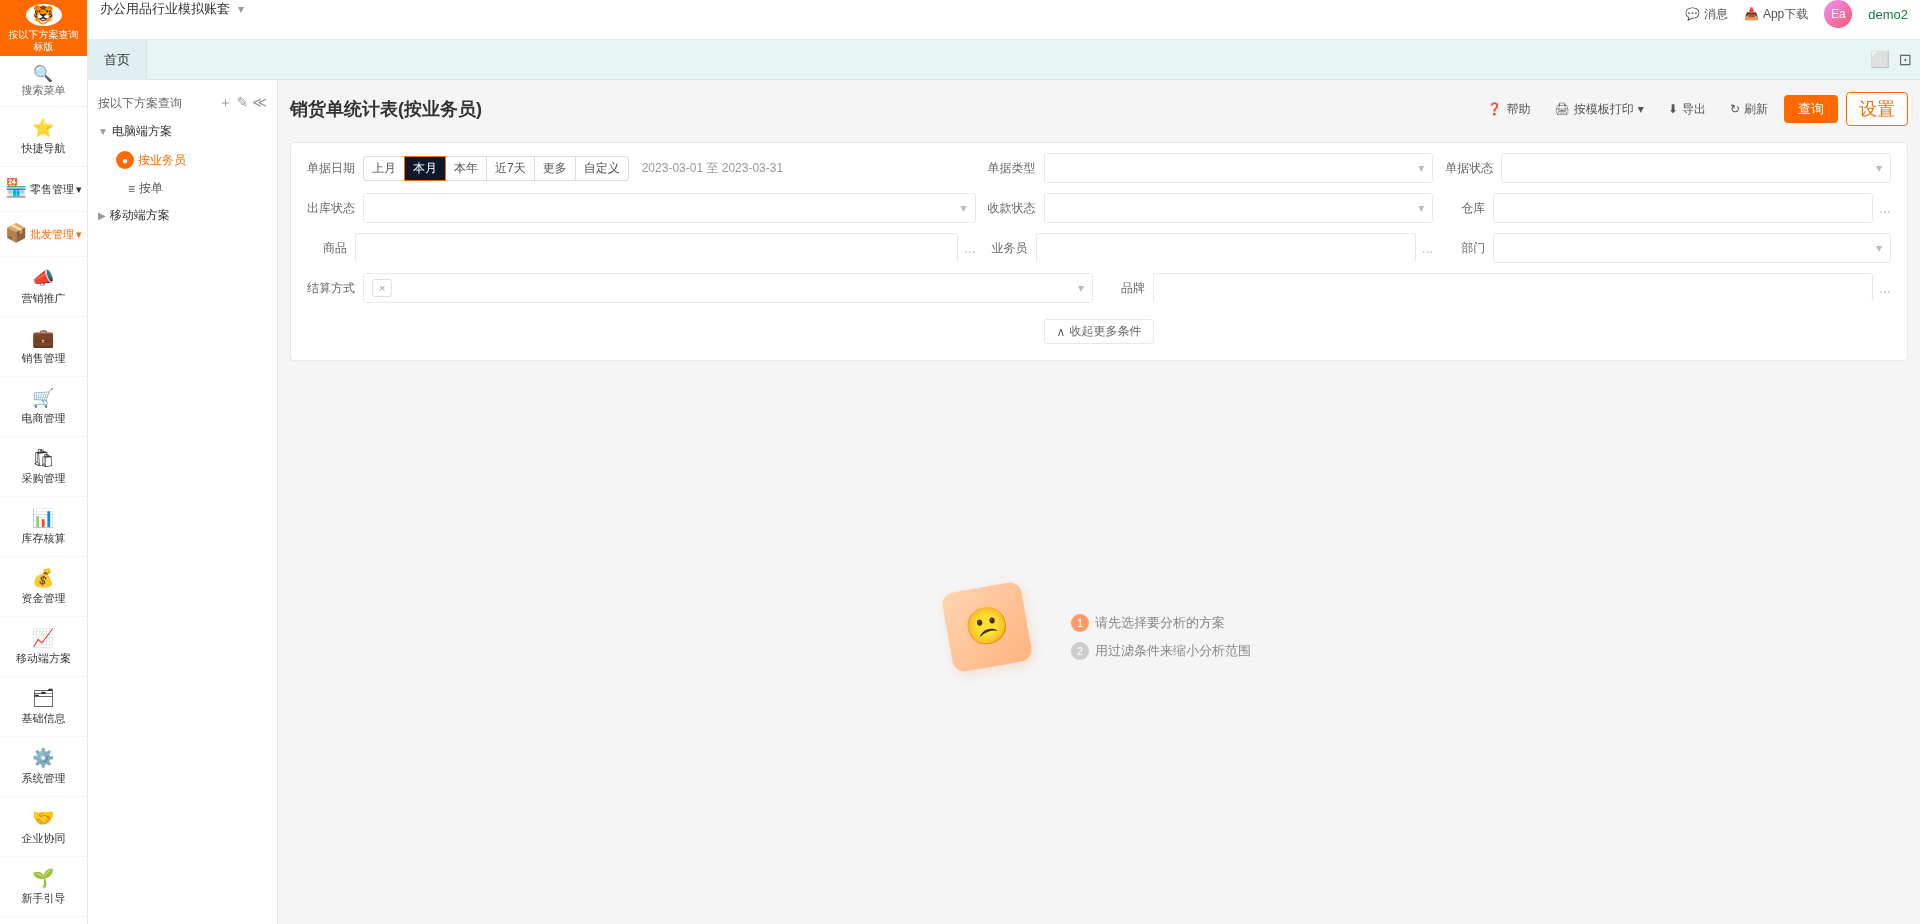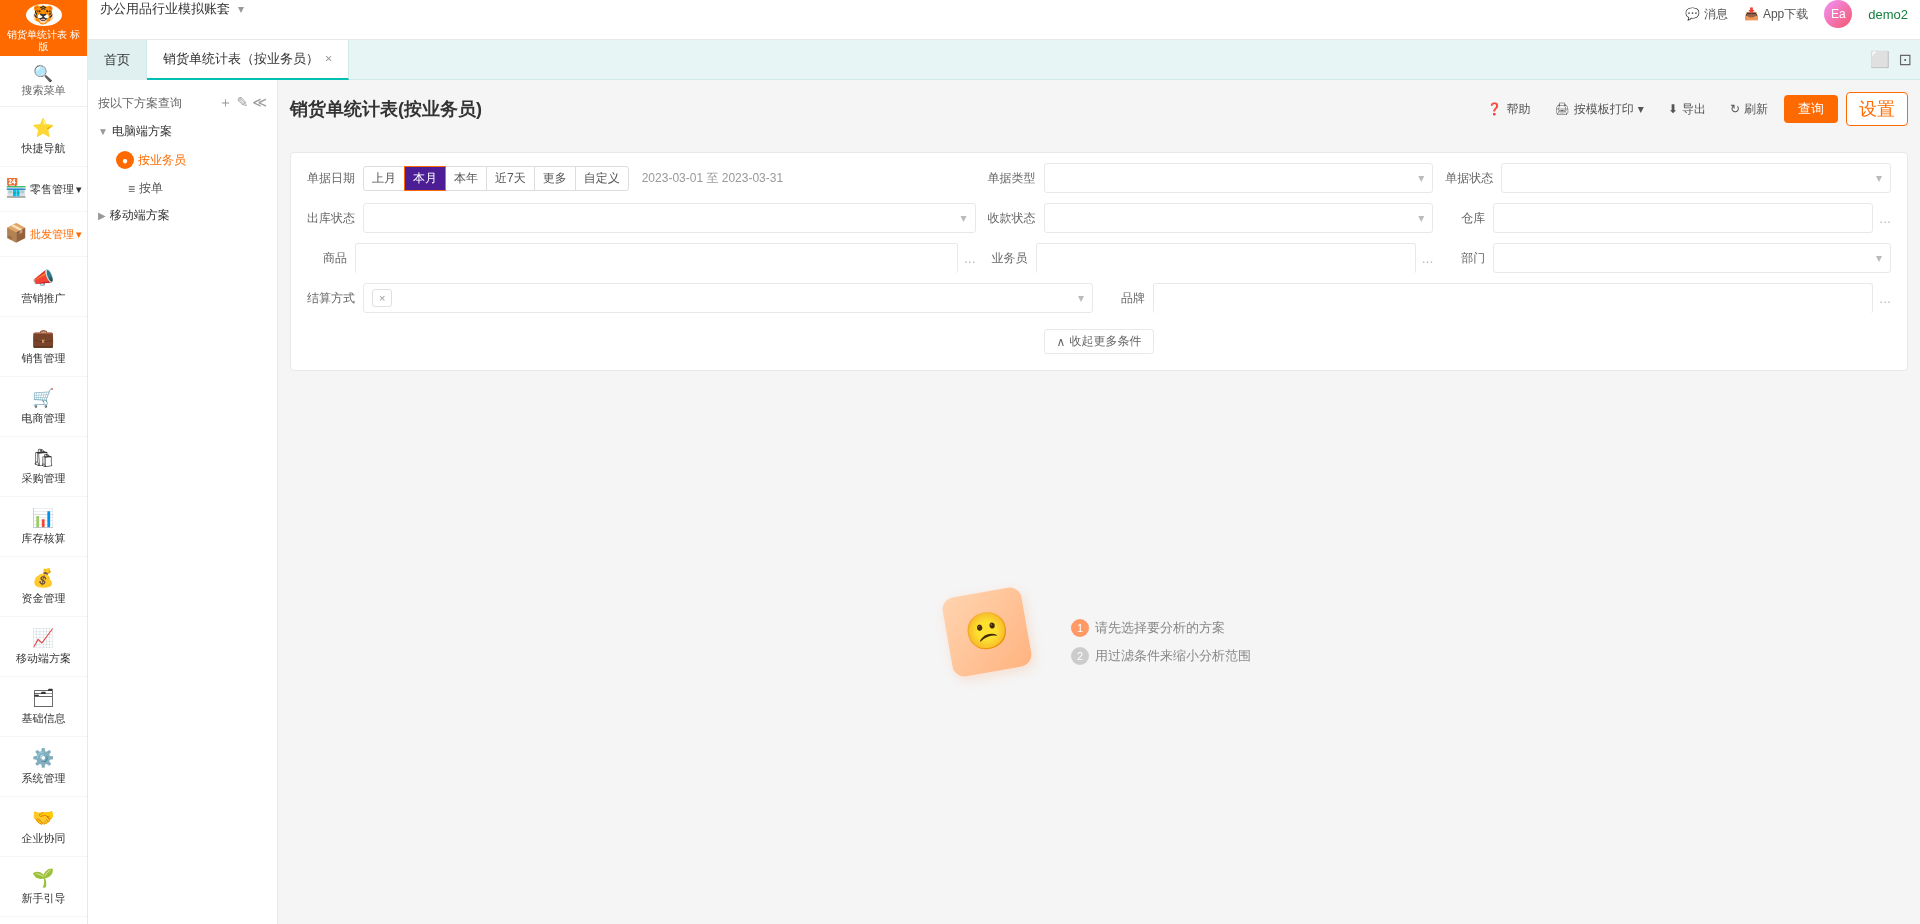--- a/index.html
+++ b/index.html
@@ -193,21 +193,21 @@
       display: flex;
       flex-direction: column;
       padding: 12px;
       overflow: hidden;
       background: #f5f5f5;
     }
 
     
     .page-header {
       display: flex; align-items: center; justify-content: space-between;
-      margin-bottom: 26px;
+      margin-bottom: 16px;
     }
     .page-title {
       font-size: 18px; font-weight: 600; color: #333;
     }
     .page-action-btn {
       display: flex; align-items: center; gap: 4px;
       font-size: 12px; color: #555; cursor: pointer;
       padding: 4px 8px; border-radius: 3px;
     }
     .page-action-btn.primary {
@@ -221,21 +221,21 @@
     .filter-date-tabs {
       display: flex; align-items: center; gap: 0;
     }
     .date-tab {
       padding: 3px 8px; font-size: 12px; color: #555; cursor: pointer;
       border: 1px solid #ddd; margin-right: -1px; background: #fff;
     }
     .date-tab:first-child { border-radius: 3px 0 0 3px; }
     .date-tab:last-child { border-radius: 0 3px 3px 0; }
     .date-tab.active {
-      background: #4c1d95; color: #fff; border-color: #ff6a00; z-index: 1;
+      background: #0f172a; color: #fff; border-color: #ff6a00; z-index: 1;
     }
     .date-range {
       font-size: 12px; color: #999; margin-left: 10px;
     }
 
     
     .collapse-row {
       display: flex; align-items: center; justify-content: center;
       padding: 6px 0; cursor: pointer;
     }
@@ -326,21 +326,21 @@
     .page-actions-right {
       display: flex; align-items: center; gap: 8px;
     }
   </style>
 </head>
 <body>
 
 <div class="sidebar">
   <div class="sidebar-logo">
     <div class="logo-icon">🐯</div>
-    <div class="logo-text">销货单统计表
+    <div class="logo-text">按以下方案查询
 标版</div>
   </div>
   <div class="sidebar-search">
     <div class="icon">🔍</div>
     <span>搜索菜单</span>
   </div>
   <div class="sidebar-nav-item">
     <div class="icon">⭐</div>
     <span>快捷导航</span>
   </div>
@@ -422,24 +422,20 @@
         <span>App下载</span>
       </div>
       <div class="avatar">Ea</div>
       <span class="username">demo2</span>
     </div>
   </div>
 
   <div class="tabs-bar">
     <div class="tab-item home">
       <span>首页</span>
-    </div>
-    <div class="tab-item active">
-      <span>销货单统计表（按业务员）</span>
-      <span class="tab-close">✕</span>
     </div>
     <div class="tabs-actions">
       <span>⬜</span>
       <span>⊡</span>
     </div>
   </div>
 
   <div class="content">
 
     <div class="left-panel">

